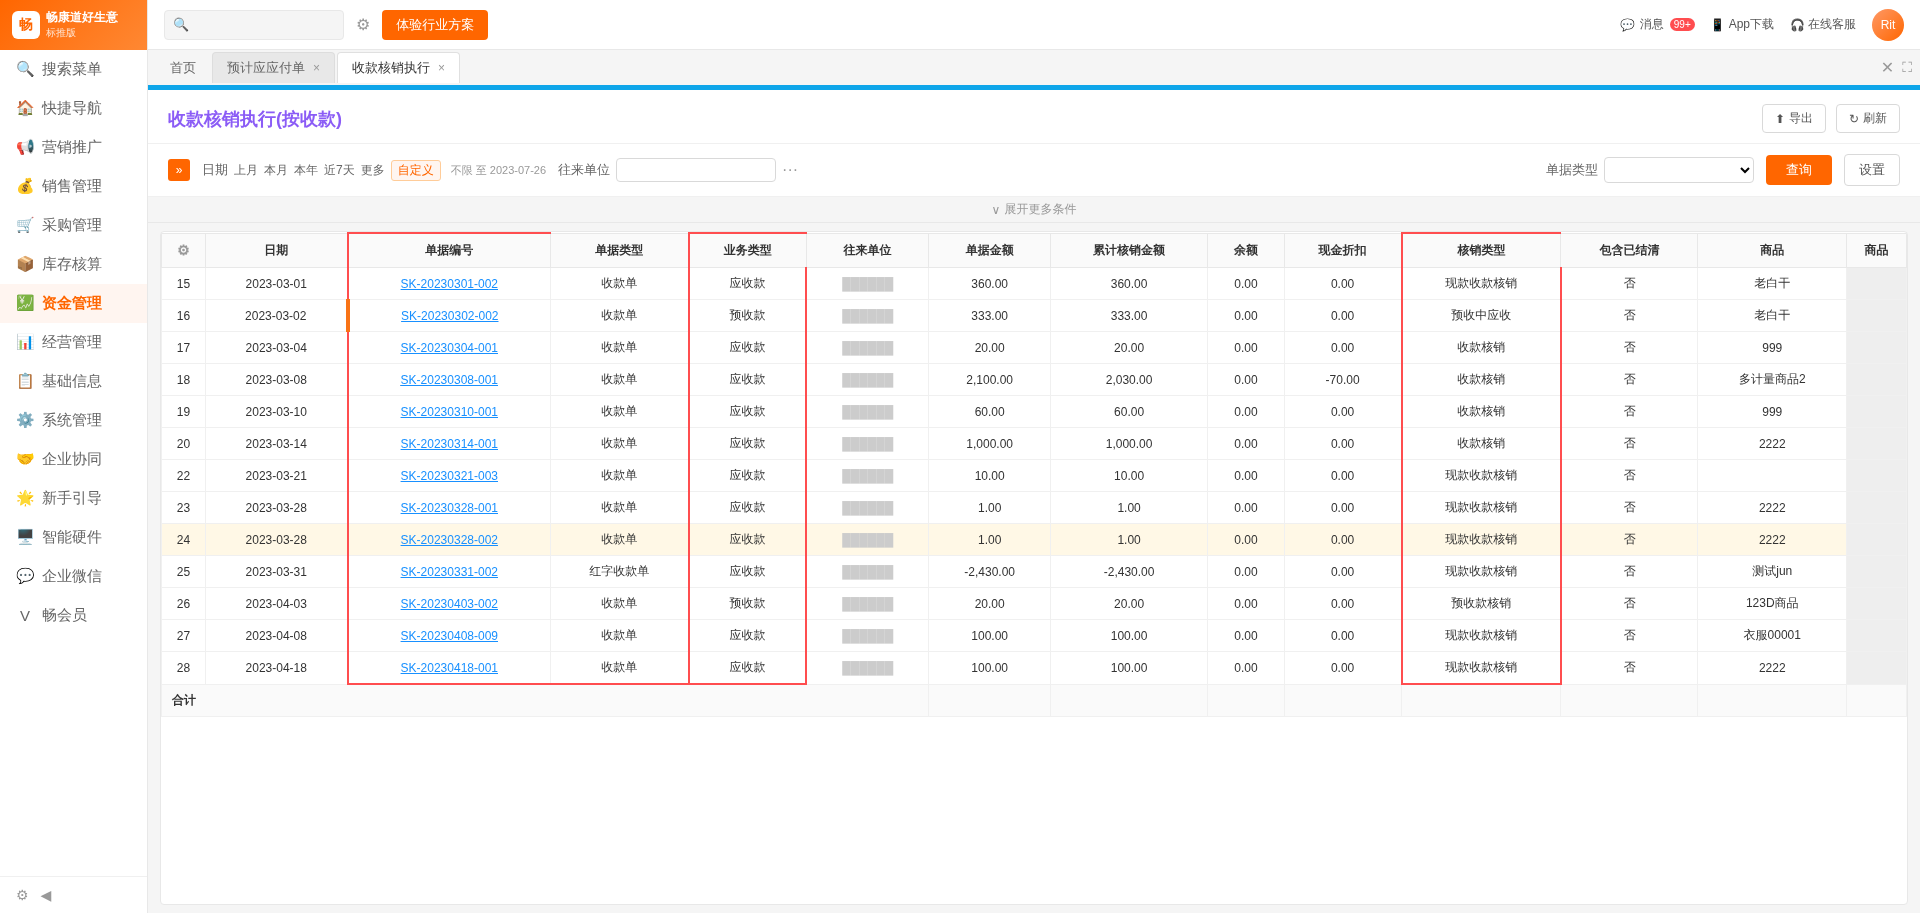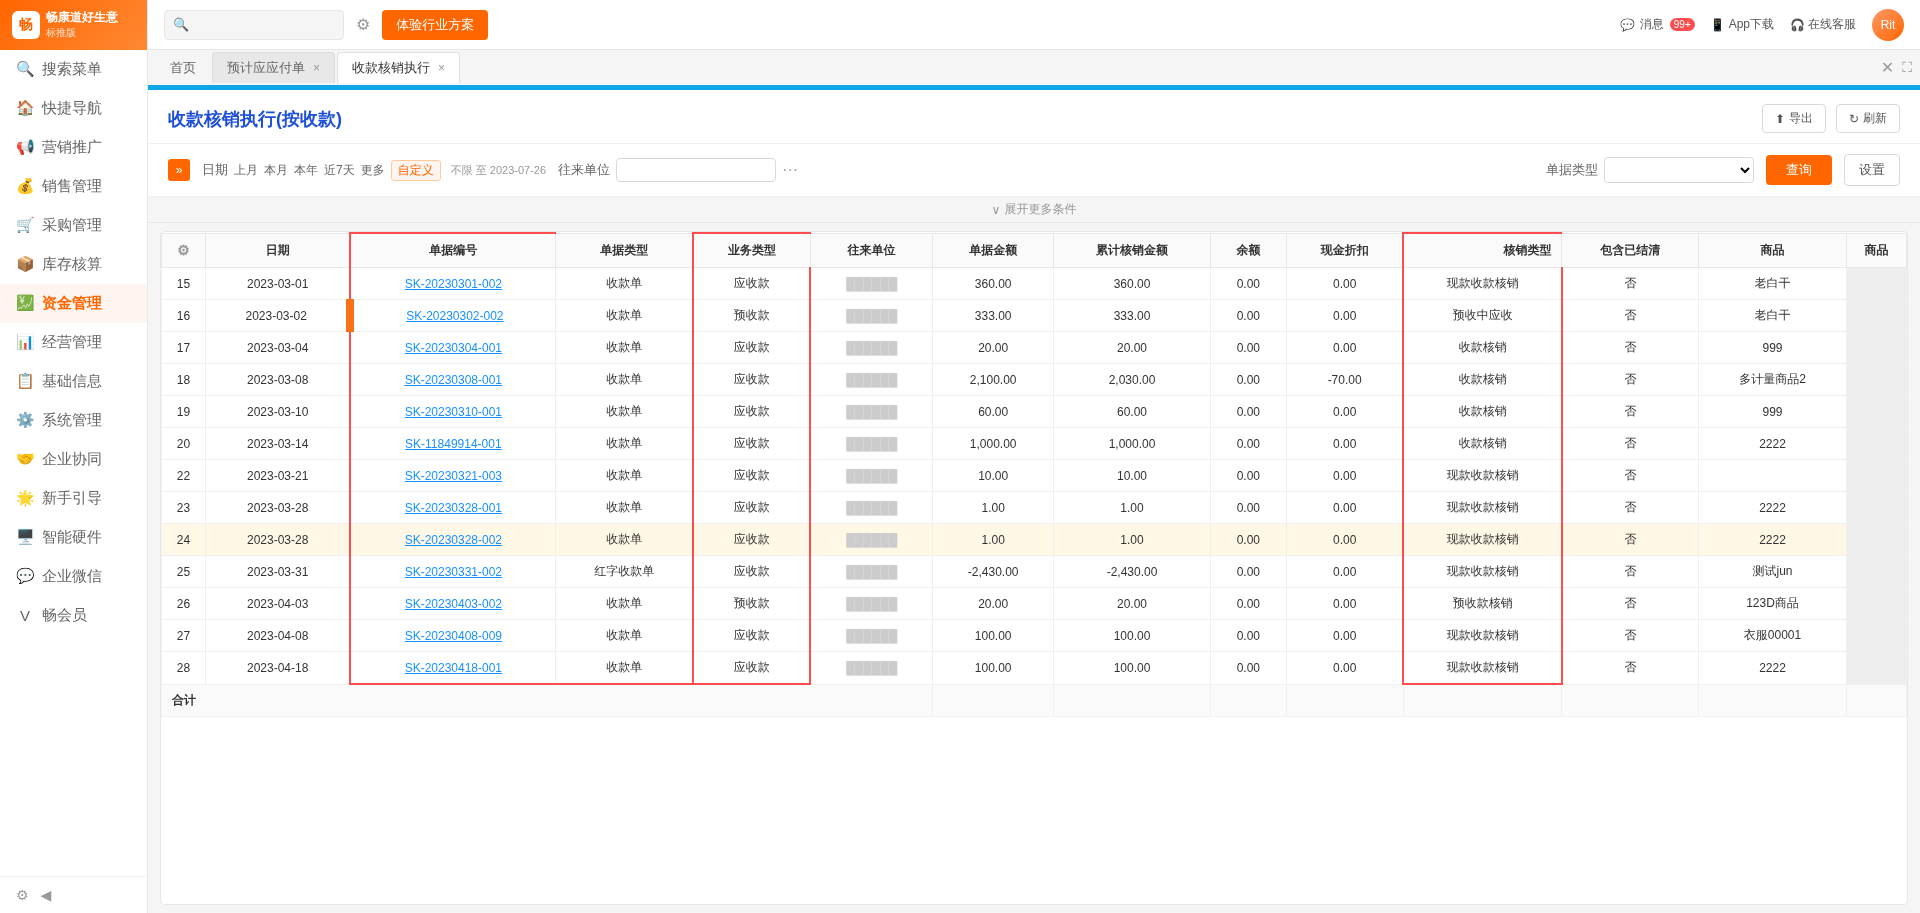--- a/index.html
+++ b/index.html
@@ -42,21 +42,21 @@
     .tab-home { background: transparent; border: none; color: #666; }
     .tabbar-actions { margin-left: auto; display: flex; align-items: center; gap: 8px; }
     .tabbar-close-btn { color: #999; font-size: 16px; cursor: pointer; }
     .tabbar-expand-btn { color: #999; font-size: 14px; cursor: pointer; }
 
     
     .page-content { flex: 1; overflow: hidden; display: flex; flex-direction: column; background: #f5f5f5; padding: 0; }
 
     
     .page-header { background: #fff; padding: 14px 20px 10px; display: flex; align-items: center; justify-content: space-between; border-bottom: 1px solid #f0f0f0; }
-    .page-title { font-size: 18px; font-weight: bold; color: #1d4ed8; }
+    .page-title { font-size: 18px; font-weight: bold; color: #8b5cf6; }
     .page-actions { display: flex; align-items: center; gap: 10px; }
     .action-btn { display: flex; align-items: center; gap: 4px; padding: 5px 12px; border: 1px solid #d9d9d9; border-radius: 4px; background: #fff; cursor: pointer; font-size: 12px; color: #555; }
 
     
     .filter-bar { background: #fff; padding: 10px 20px; border-bottom: 1px solid #f0f0f0; display: flex; align-items: center; gap: 12px; flex-wrap: wrap; }
     .filter-toggle { background: #ff6600; color: #fff; border: none; border-radius: 3px; width: 22px; height: 22px; display: flex; align-items: center; justify-content: center; cursor: pointer; font-size: 12px; flex-shrink: 0; }
     .filter-group { display: flex; align-items: center; gap: 6px; }
     .filter-label { color: #666; font-size: 13px; white-space: nowrap; }
     .filter-date-links { display: flex; align-items: center; gap: 6px; }
     .filter-date-link { color: #666; font-size: 12px; cursor: pointer; }
@@ -276,21 +276,21 @@
             <th style="width:44px;"><span class="gear-header">⚙</span></th>
             <th>日期</th>
             <th style="border-left:2px solid #ff4d4f;border-top:2px solid #ff4d4f;">单据编号</th>
             <th>单据类型</th>
             <th style="border-left:2px solid #ff4d4f;border-top:2px solid #ff4d4f;">业务类型</th>
             <th>往来单位</th>
             <th>单据金额</th>
             <th>累计核销金额</th>
             <th>余额</th>
             <th>现金折扣</th>
-            <th style="border-left:2px solid #ff4d4f;border-top:2px solid #ff4d4f;text-align:right;">核销类型</th>
+            <th style="border-left:2px solid #ff4d4f;border-top:2px solid #ff4d4f;">核销类型</th>
             <th>包含已结清</th>
             <th>商品</th>
             <th>商品</th>
           </tr>
         </thead>
         <tbody id="table-body">
         <tr>
       <td>15</td>
       <td>2023-03-01</td>
       <td style="border-left:2px solid #ff4d4f;">
@@ -304,21 +304,21 @@
       <td>0.00</td>
       <td class="">0.00</td>
       <td style="border-left:2px solid #ff4d4f;border-right:2px solid #ff4d4f;">现款收款核销</td>
       <td>否</td>
       <td>老白干</td>
       <td style="width:60px;background:#eee;min-width:50px;"></td>
     </tr>
             <tr>
       <td>16</td>
       <td>2023-03-02</td>
-      <td style="border-left:8px solid #f97316;">
+      <td style="border-left:4px solid #f97316;">
         <span class="link-cell">SK-20230302-002</span>
       </td>
       <td style="border-right:2px solid #ff4d4f;">收款单</td>
       <td style="border-left:2px solid #ff4d4f;border-right:2px solid #ff4d4f;">预收款</td>
       <td style="color:#ccc;">██████</td>
       <td class="">333.00</td>
       <td class="">333.00</td>
       <td>0.00</td>
       <td class="">0.00</td>
       <td style="border-left:2px solid #ff4d4f;border-right:2px solid #ff4d4f;">预收中应收</td>
@@ -377,21 +377,21 @@
       <td class="">0.00</td>
       <td style="border-left:2px solid #ff4d4f;border-right:2px solid #ff4d4f;">收款核销</td>
       <td>否</td>
       <td>999</td>
       <td style="width:60px;background:#eee;min-width:50px;"></td>
     </tr>
             <tr>
       <td>20</td>
       <td>2023-03-14</td>
       <td style="border-left:2px solid #ff4d4f;">
-        <span class="link-cell">SK-11849914-001</span>
+        <span class="link-cell">SK-20230314-001</span>
       </td>
       <td style="border-right:2px solid #ff4d4f;">收款单</td>
       <td style="border-left:2px solid #ff4d4f;border-right:2px solid #ff4d4f;">应收款</td>
       <td style="color:#ccc;">██████</td>
       <td class="">1,000.00</td>
       <td class="">1,000.00</td>
       <td>0.00</td>
       <td class="">0.00</td>
       <td style="border-left:2px solid #ff4d4f;border-right:2px solid #ff4d4f;">收款核销</td>
       <td>否</td>

